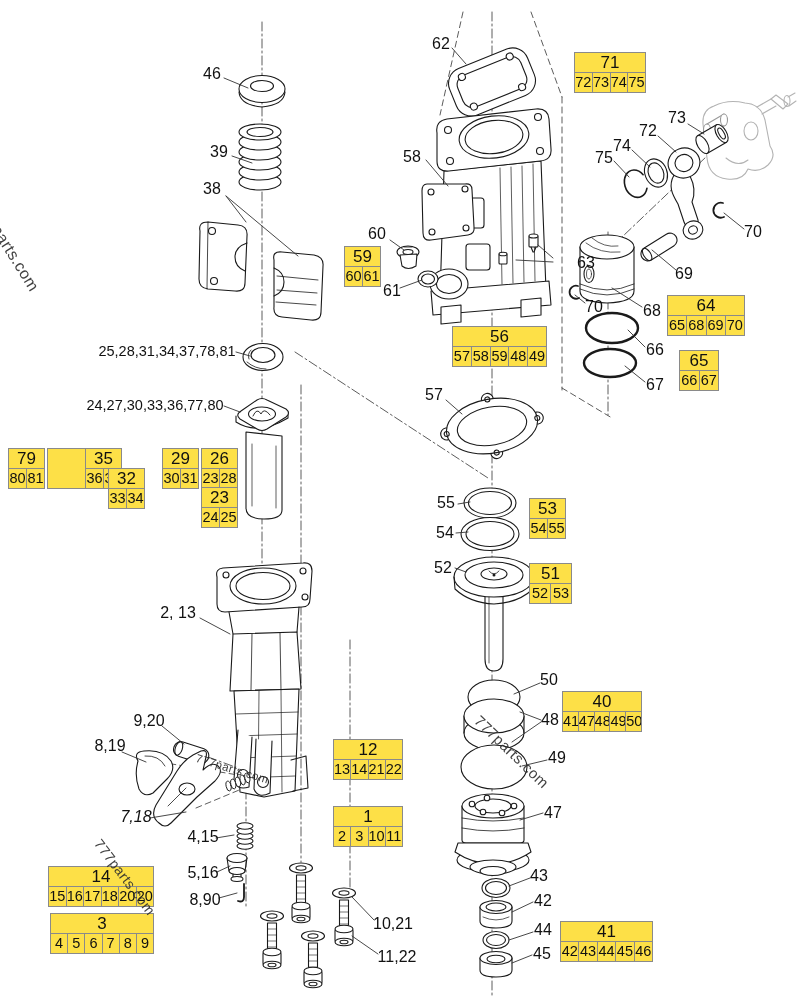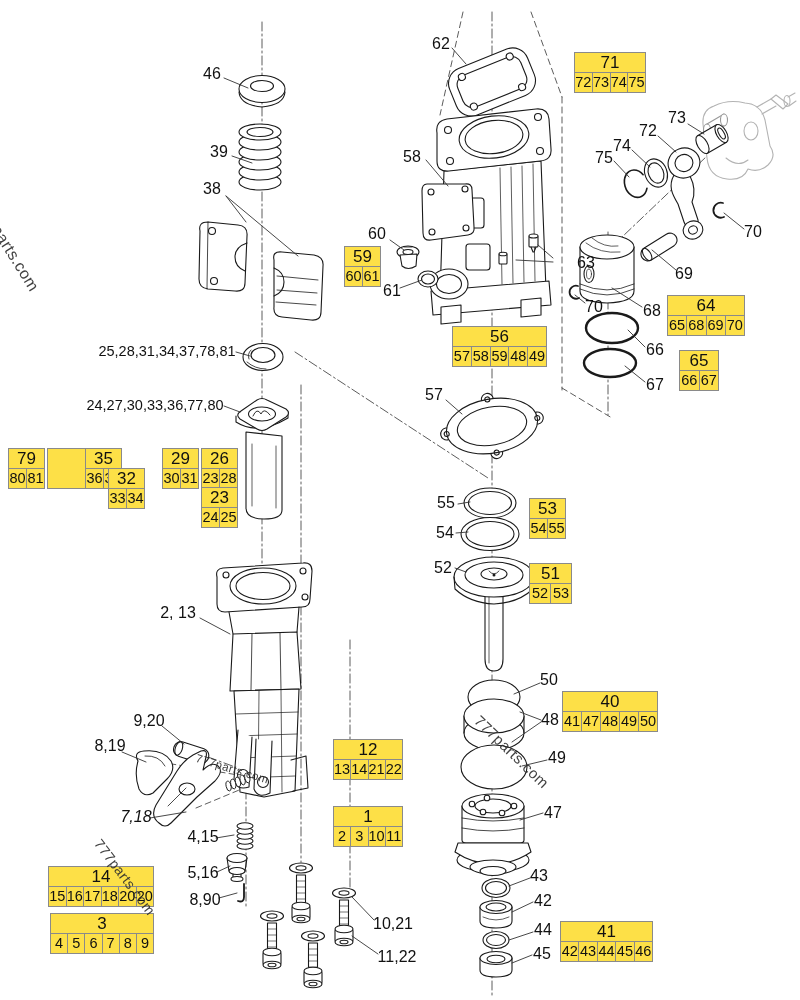--- a/index.html
+++ b/index.html
@@ -517,21 +517,21 @@
           <div class="rt-cell">55</div>
         </div>
       </div>
       <div class="ref-table" style="left: 529px; top: 563px; width: 43px;">
         <div class="rt-header">51</div>
         <div class="rt-row">
           <div class="rt-cell">52</div>
           <div class="rt-cell">53</div>
         </div>
       </div>
-      <div class="ref-table" style="left: 562px; top: 691px; width: 96px;">
+      <div class="ref-table" style="left: 562px; top: 691px; width: 80px;">
         <div class="rt-header">40</div>
         <div class="rt-row">
           <div class="rt-cell">41</div>
           <div class="rt-cell">47</div>
           <div class="rt-cell">48</div>
           <div class="rt-cell">49</div>
           <div class="rt-cell">50</div>
         </div>
       </div>
       <div class="ref-table" style="left: 333px; top: 739px; width: 70px;">

